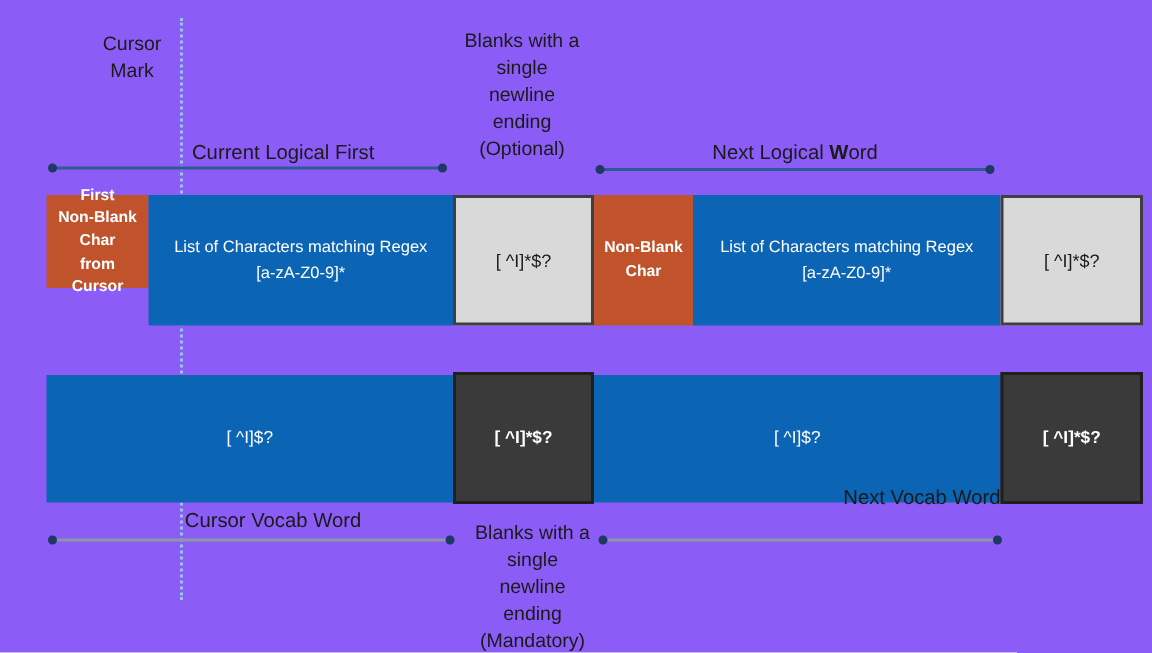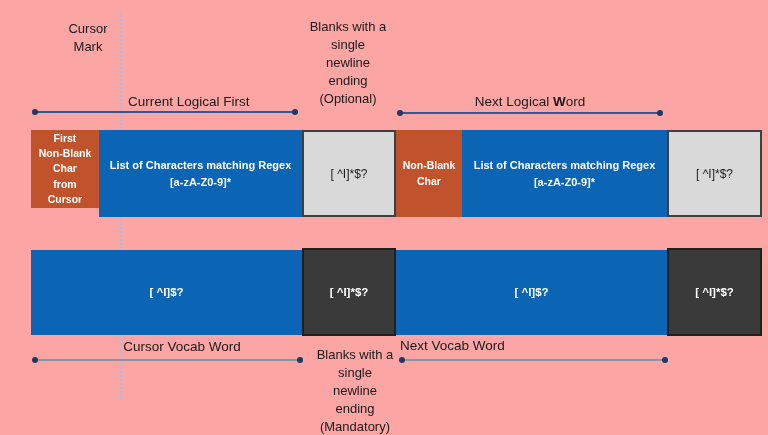--- a/index.html
+++ b/index.html
@@ -1,35 +1,35 @@
 <!DOCTYPE html>
 <html><head>
 <meta charset="utf-8">
 <style>
   html,body{margin:0;padding:0;background:#fff;}
   #canvas{
-    position:relative;width:768px;height:435px;background:#fca5a5;overflow:hidden;
+    position:relative;width:768px;height:435px;background:#8b5cf6;overflow:hidden;
     font-family:"Liberation Sans",sans-serif;color:#1a1a1a;
   }
   .abs{position:absolute;}
   
   .ann{font-size:13px;line-height:1.38;text-align:center;white-space:pre-line;color:#1a1a1a;}
   .bracket-label{font-size:13.5px;color:#1a1a1a;white-space:nowrap;}
   .bracket-label b{font-weight:bold;}
   
   .cursor-line{left:120px;top:12px;height:388px;width:0;border-left:2px dotted #9dc3e6;}
   
   .measure{height:0;border-top:2px solid #2e5a96;}
   .measure.bottom{border-top-color:#8d96a5;}
   .measure .dot{position:absolute;top:-4px;width:6px;height:6px;border-radius:50%;background:#1f3864;}
   .measure .dot.l{left:-1px;} .measure .dot.r{right:-1px;}
   
   .block{display:flex;align-items:center;justify-content:center;text-align:center;
          box-sizing:border-box;white-space:pre-line;}
-  .block.blue{background:#0b64b4;color:#fff;font-weight:bold;font-size:11px;line-height:1.5;}
+  .block.blue{background:#0b64b4;color:#fff;font-weight:normal;font-size:11px;line-height:1.5;}
   .block.orange{background:#c0532b;color:#fff;font-weight:bold;font-size:10.5px;line-height:1.45;}
   .block.lgray{background:#d9d9d9;color:#1a1a1a;font-size:12px;border:2px solid #3f3f3f;}
   .block.dark{background:#3a3a3a;color:#fff;font-weight:bold;font-size:11.5px;border:2px solid #1f1f1f;}
   .block.blue.r2{font-size:11.5px;}
 </style>
 </head>
 <body>
 
 <div id="canvas">
 
@@ -49,21 +49,21 @@
     <span class="dot l"></span>
     <span class="dot r"></span>
   </div>
 
   <div class="abs bracket-label" style="left:398px;top:94px;width:264px;text-align:center;"><span>Next Logical </span><b>W</b><span>ord</span></div>
   <div class="abs measure" style="left:398px;top:112px;width:264px;">
     <span class="dot l"></span>
     <span class="dot r"></span>
   </div>
 
-  <div class="abs block orange" style="left:31px;top:130px;width:68px;height:78px;">First
+  <div class="abs block orange" style="left:31px;top:130px;width:68px;height:62px;">First
 Non-Blank
 Char
 from
 Cursor</div>
   <div class="abs block blue" style="left:99px;top:130px;width:203px;height:87px;">List of Characters matching Regex
 [a-zA-Z0-9]*</div>
   <div class="abs block lgray" style="left:302px;top:130px;width:94px;height:87px;">[ ^I]*$?</div>
   <div class="abs block orange" style="left:396px;top:130px;width:66px;height:87px;">Non-Blank
 Char</div>
   <div class="abs block blue" style="left:462px;top:130px;width:205px;height:87px;">List of Characters matching Regex
@@ -80,19 +80,19 @@
     <span class="dot l"></span>
     <span class="dot r"></span>
   </div>
 
   <div class="abs ann" style="left:303px;top:346px;width:104px;">Blanks with a
 single
 newline
 ending
 (Mandatory)</div>
 
-  <div class="abs bracket-label" style="left:400px;top:338px;width:267px;text-align:left;">Next Vocab Word</div>
+  <div class="abs bracket-label" style="left:400px;top:324px;width:267px;text-align:right;">Next Vocab Word</div>
   <div class="abs measure bottom" style="left:400px;top:359px;width:267px;">
     <span class="dot l"></span>
     <span class="dot r"></span>
   </div>
 
 </div>
 
 </body></html>

